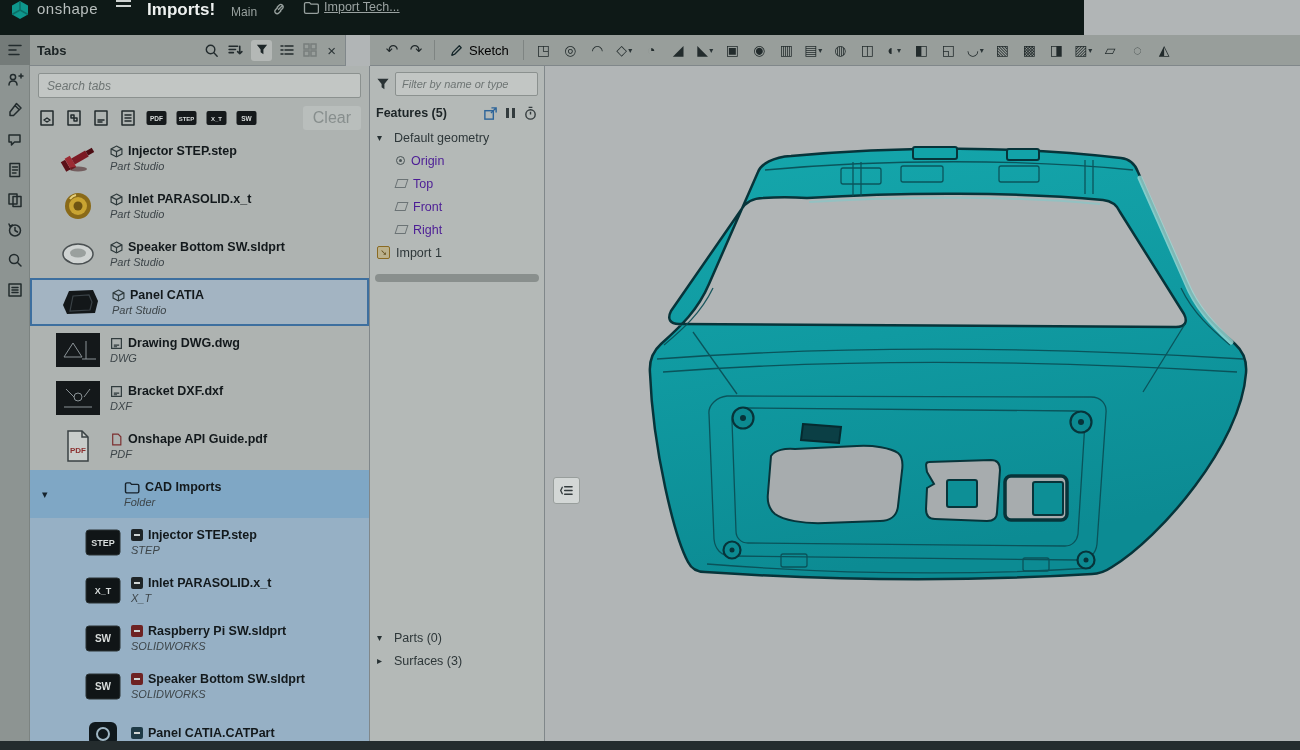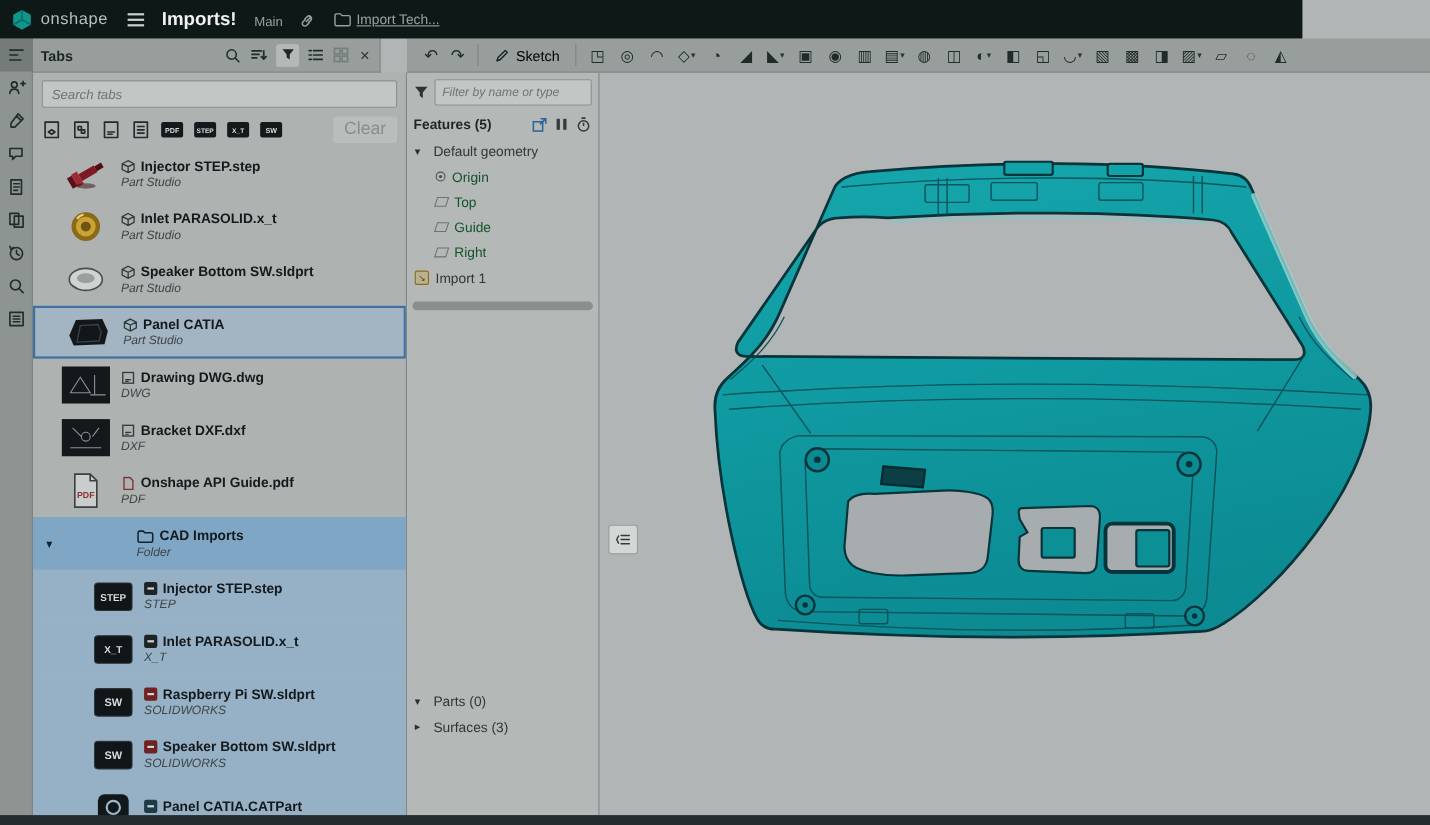--- a/index.html
+++ b/index.html
@@ -1,21 +1,21 @@
 <!DOCTYPE html>
 <html><head>
 <meta charset="utf-8">
 <style>
   * { margin:0; padding:0; box-sizing:border-box; }
   html,body { width:1300px; height:750px; overflow:hidden;
     font-family:"Liberation Sans", sans-serif; background:#b1b5b6; }
 
   
-  .header { position:absolute; left:0; top:0; width:1184px; height:35px;
-    background:#0e1917; display:flex; align-items:center; padding-left:10px; z-index:30; }
+  .header { position:absolute; left:0; top:0; width:1084px; height:35px;
+    background:#0e1917; display:flex; padding-left:10px; z-index:30; }
   .logo { width:20px; height:20px; flex:0 0 auto; }
   .appname { margin-left:7px; color:#b9bfbe; font-size:15px; letter-spacing:.5px; }
   .burger { margin-left:18px; width:15px; height:2px; background:#cdd2d1; position:relative; cursor:pointer; }
   .burger::before,.burger::after { content:""; position:absolute; left:0; width:15px; height:2px; background:#cdd2d1; }
   .burger::before { top:-5px; } .burger::after { top:5px; }
   .doctitle { margin-left:16px; color:#eef1f0; font-size:17px; font-weight:700; }
   .wspace { margin-left:16px; margin-top:5px; color:#97a09e; font-size:12px; }
   .hico { margin-left:15px; width:16px; height:16px; }
   .crumbtxt { margin-left:5px; color:#9aa2a1; font-size:12.5px;text-decoration:underline; }
 
@@ -82,21 +82,21 @@
     background:#b4b9b7; border-right:1px solid #80878a; z-index:15; }
   .fp-filter { display:flex; align-items:center; gap:5px; padding:6px 6px 4px 6px; }
   .fp-filter input { flex:1; min-width:0; height:24px; background:#c2c6c4; border:1px solid #8b918f;
     border-radius:2px; padding:0 6px; font-size:11px; color:#2a3335; font-family:inherit; }
   .fp-filter input::placeholder { color:#6e7574; font-style:italic; }
   .fp-head { display:flex; align-items:center; padding:3px 6px; gap:6px; height:26px; }
   .fp-head .fh-label { font-size:12.5px; font-weight:700; color:#1d2527; }
   .fp-head .fh-icons { margin-left:auto; display:flex; gap:6px; align-items:center; }
   .fp-row { height:23px; display:flex; align-items:center; padding-left:7px; gap:6px;
     font-size:12.5px; color:#2e3739; cursor:pointer; }
-  .fp-row.childrow { padding-left:26px; color:#14532d; }
+  .fp-row.childrow { padding-left:26px; color:#4c1d95; }
   .fp-chev { font-size:10px; color:#273133; width:11px; }
   .plane-ic { width:11px; height:9px; border:1.4px solid #6b7375; transform:skewX(-18deg); display:inline-block; }
   .origin-ic { width:9px; height:9px; border:1.6px solid #4a5456; border-radius:50%; position:relative; display:inline-block; }
   .origin-ic::after { content:""; position:absolute; left:2px; top:2px; width:3px; height:3px; border-radius:50%; background:#4a5456; }
   .import-ic { width:13px; height:13px; border:1.4px solid #8a6a22; background:rgba(201,164,63,.35);
     display:inline-flex; align-items:center; justify-content:center; font-size:8px; color:#5a4514; border-radius:2px; }
   .fp-thumbbar { height:8px; background:#898f8d; border-radius:4px; margin:10px 5px 0 5px; cursor:grab; }
   .fp-spacer { height:344px; }
 
   
@@ -604,21 +604,21 @@
   <div class="fp-row childrow">
     <span class="origin-ic"></span>
     <span>Origin</span>
   </div>
   <div class="fp-row childrow">
     <span class="plane-ic"></span>
     <span>Top</span>
   </div>
   <div class="fp-row childrow">
     <span class="plane-ic"></span>
-    <span>Guide</span>
+    <span>Front</span>
   </div>
   <div class="fp-row childrow">
     <span class="plane-ic"></span>
     <span>Right</span>
   </div>
   <div class="fp-row">
     <span class="import-ic">↘</span>
     <span>Import 1</span>
   </div>
 

